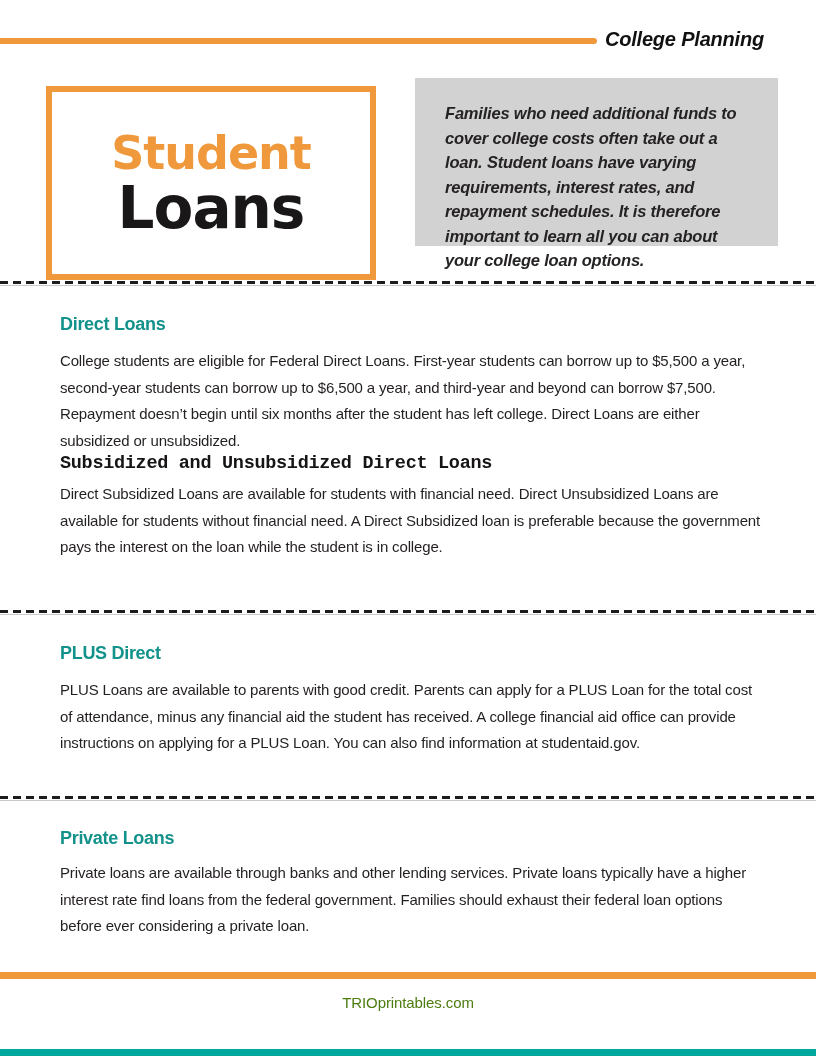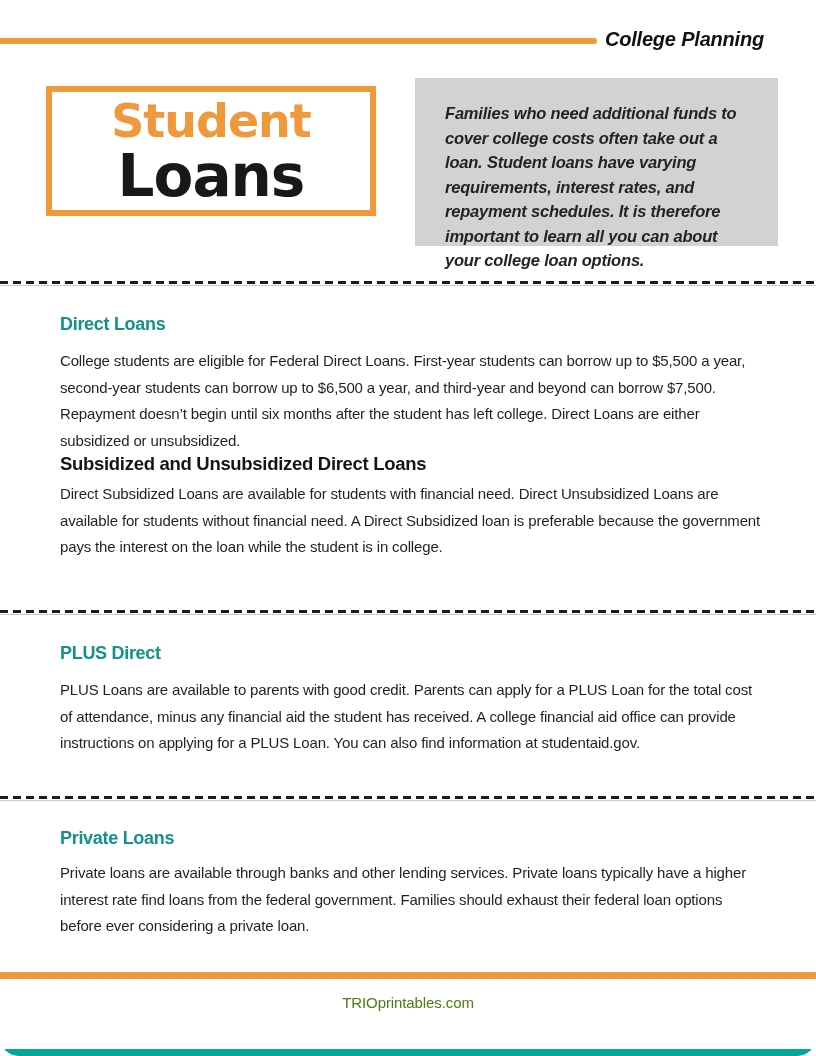--- a/index.html
+++ b/index.html
@@ -11,35 +11,34 @@
     --footer_teal:#00A79D;
   }
   html,body{margin:0;padding:0;background:#fff;}
   .page{
     position:relative;
     width:816px;height:1056px;
     background:#fff;
     font-family:"Liberation Sans",sans-serif;
     color:var(--text);
     overflow:hidden;
-    border-radius:19px;
   }
   
   .top-rule{
     position:absolute;left:0;top:38px;width:597px;height:6px;
     background:var(--orange);border-radius:0 3px 3px 0;
   }
   .category-label{
     position:absolute;top:28px;right:52px;
     font-size:20px;font-weight:bold;font-style:italic;
     letter-spacing:-0.2px;color:#111;
   }
   
   .title-box{
-    position:absolute;left:46px;top:86px;width:330px;height:130px;
+    position:absolute;left:46px;top:86px;width:330px;height:194px;
     border:6px solid var(--orange);
     box-sizing:border-box;
     display:flex;flex-direction:column;align-items:center;justify-content:center;
     background:#fff;
   }
   .title-line-1{
     font-family:"DejaVu Sans",sans-serif;
     font-weight:bold;font-size:46px;line-height:50px;
     color:var(--orange);letter-spacing:-1px;
   }
@@ -81,21 +80,21 @@
     font-size:15px;line-height:26.5px;
     letter-spacing:-0.15px;color:var(--text);
   }
   .sub-heading{
     position:absolute;left:60px;
     font-size:18.5px;font-weight:bold;color:#171415;
     letter-spacing:-0.3px;
   }
   .h-direct{top:314px;}
   .p-direct{top:348px;}
-  .sh-direct{top:453px;}
+  .sh-direct{top:453px;font-family:Liberation Mono, monospace;}
   .p-direct2{top:481px;}
   .h-plus{top:643px;}
   .p-plus{top:677px;}
   .h-private{top:828px;}
   .p-private{top:860px;}
   
   .footer-rule{
     position:absolute;left:0;top:972px;width:816px;height:7px;
     background:var(--orange);
   }

